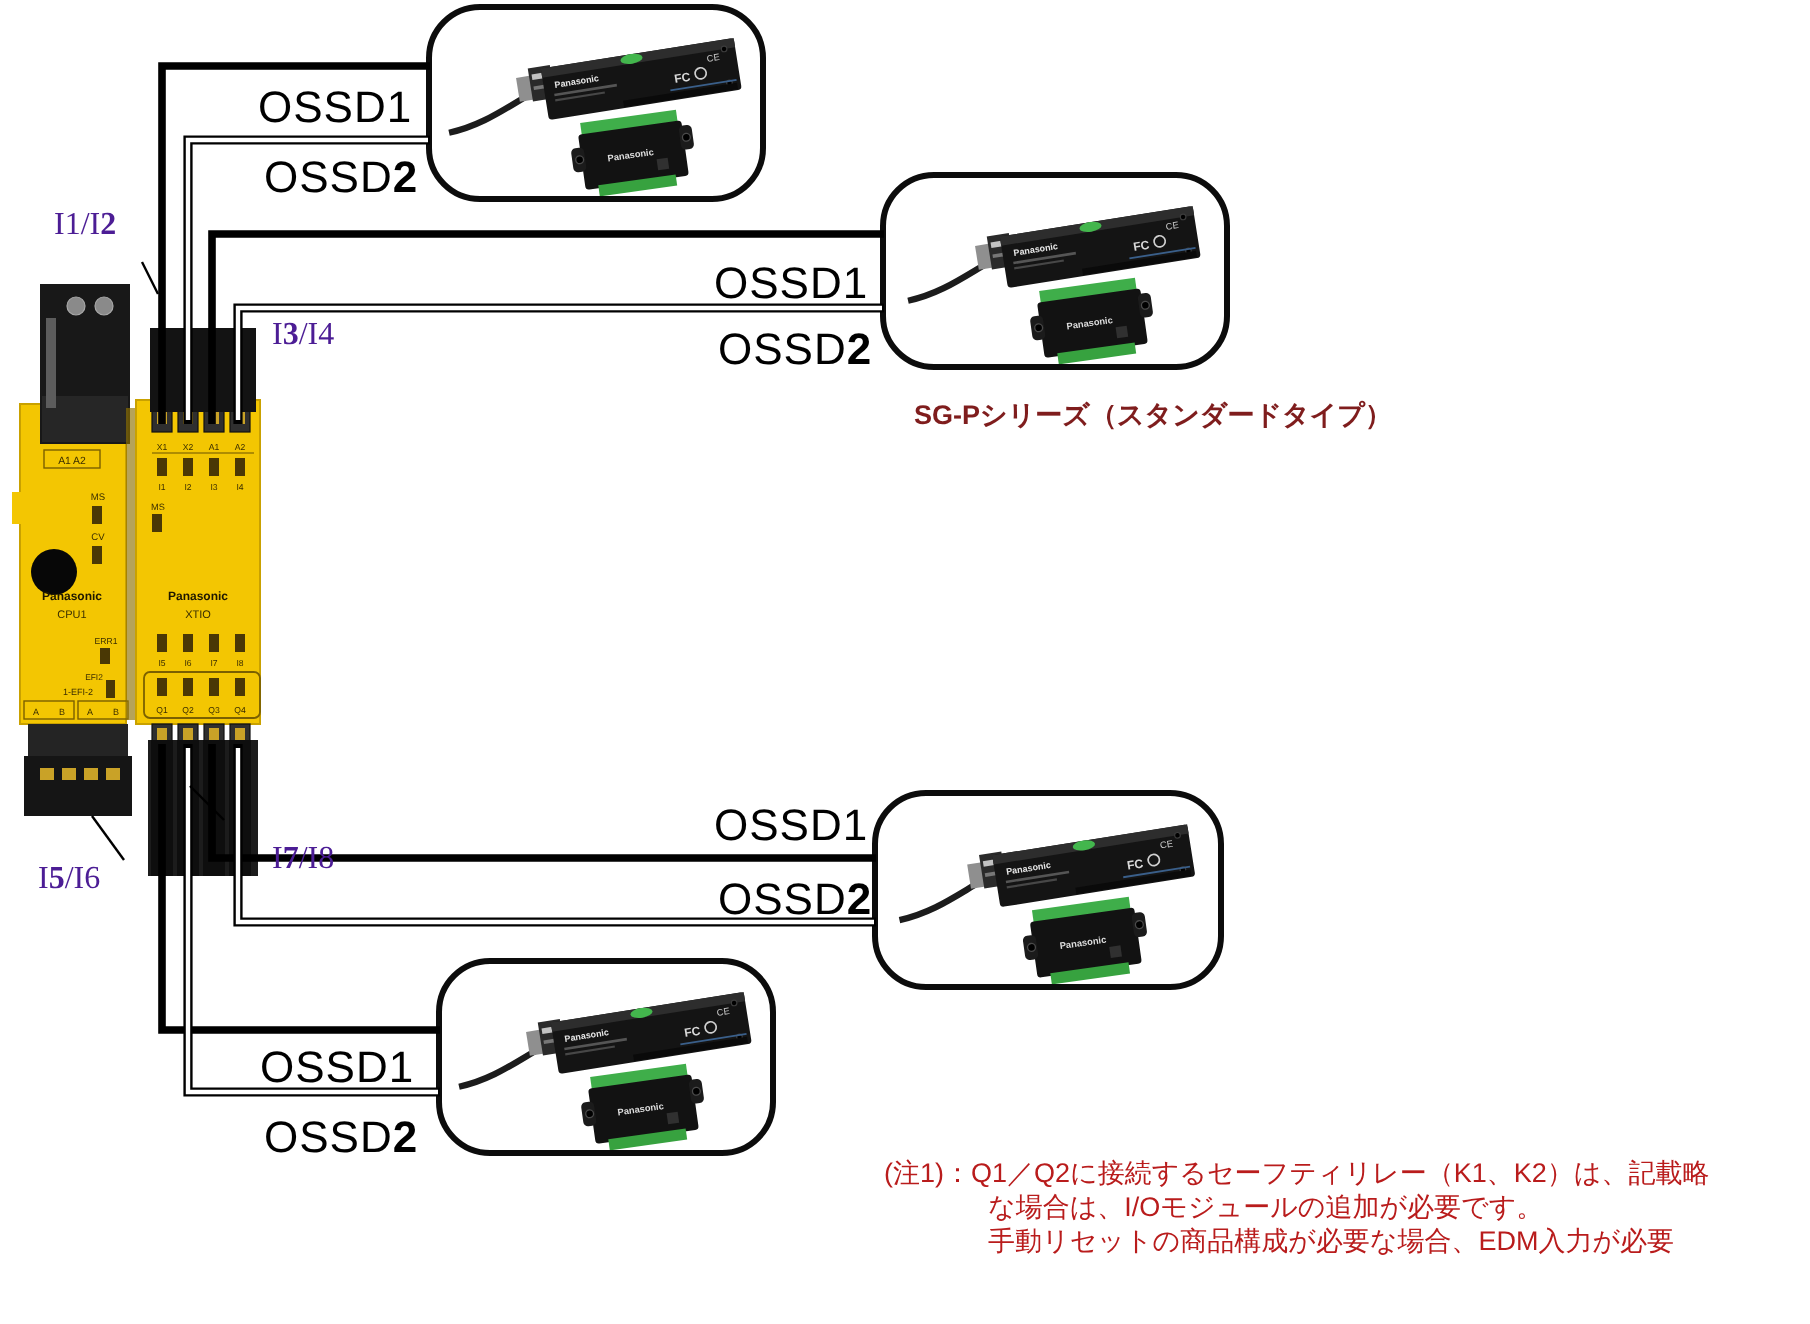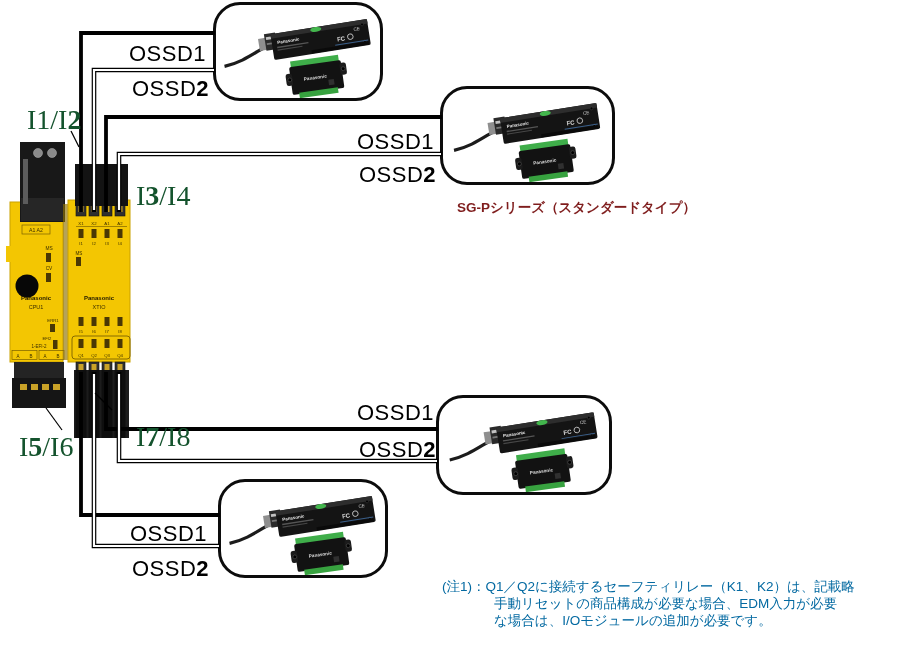--- a/index.html
+++ b/index.html
@@ -10,24 +10,24 @@
   .box{position:absolute;background:#fff;border:3.2px solid #0c0c0c;border-radius:27px;
        box-sizing:border-box;z-index:2;}
   .box svg{display:block;width:100%;height:100%;}
   
   #wires{position:absolute;left:0;top:0;z-index:5;pointer-events:none;}
   
   #module{position:absolute;left:0;top:140px;z-index:1;}
   
   .ossd{position:absolute;z-index:6;font-size:22px;letter-spacing:.5px;color:#000;white-space:nowrap;}
   .ossd b{font-weight:700;}
-  .iol{position:absolute;z-index:6;font-family:"Liberation Serif",serif;font-size:28px;color:#14532d;white-space:nowrap;}
+  .iol{position:absolute;z-index:6;font-family:"Liberation Serif",serif;font-size:16px;color:#4c1d95;white-space:nowrap;}
   .iol b{font-weight:700;}
   .sgp{position:absolute;z-index:6;font-weight:700;font-size:13.5px;color:#7f1d1d;white-space:nowrap;}
-  .notes{position:absolute;z-index:6;font-size:13.5px;line-height:17px;color:#0369a1;white-space:nowrap;}
+  .notes{position:absolute;z-index:6;font-size:13.5px;line-height:17px;color:#b91c1c;white-space:nowrap;}
   .notes .ind{padding-left:52px;}
 </style>
 </head>
 <body>
 
 <div id="canvas">
 
   <svg width="0" height="0" style="position:absolute">
     <defs>
     <symbol id="sensor-unit" viewBox="0 0 170 100">
@@ -238,25 +238,25 @@
   <div class="ossd" style="left:129px;top:41px"><span>OSSD1</span></div>
   <div class="ossd" style="left:132px;top:76px"><span>OSSD</span><b>2</b></div>
   <div class="ossd" style="left:357px;top:129px"><span>OSSD1</span></div>
   <div class="ossd" style="left:359px;top:162px"><span>OSSD</span><b>2</b></div>
   <div class="ossd" style="left:357px;top:400px"><span>OSSD1</span></div>
   <div class="ossd" style="left:359px;top:437px"><span>OSSD</span><b>2</b></div>
   <div class="ossd" style="left:130px;top:521px"><span>OSSD1</span></div>
   <div class="ossd" style="left:132px;top:556px"><span>OSSD</span><b>2</b></div>
 
   <div class="iol" style="left:27px;top:104px"><span>I1/I</span><b>2</b><span></span></div>
-  <div class="iol" style="left:136px;top:180px"><span>I</span><b>3</b><span>/I4</span></div>
+  <div class="iol" style="left:136px;top:159px"><span>I</span><b>3</b><span>/I4</span></div>
   <div class="iol" style="left:136px;top:421px"><span>I</span><b>7</b><span>/I8</span></div>
   <div class="iol" style="left:19px;top:431px"><span>I</span><b>5</b><span>/I6</span></div>
 
   <div class="sgp" style="left:457px;top:199px">SG-Pシリーズ（スタンダードタイプ）</div>
 
   <div class="notes" style="left:442px;top:578px">
     <div>(注1)：Q1／Q2に接続するセーフティリレー（K1、K2）は、記載略</div>
+    <div class="ind">な場合は、I/Oモジュールの追加が必要です。</div>
     <div class="ind">手動リセットの商品構成が必要な場合、EDM入力が必要</div>
-    <div class="ind">な場合は、I/Oモジュールの追加が必要です。</div>
   </div>
 
 </div>
 
 </body></html>

